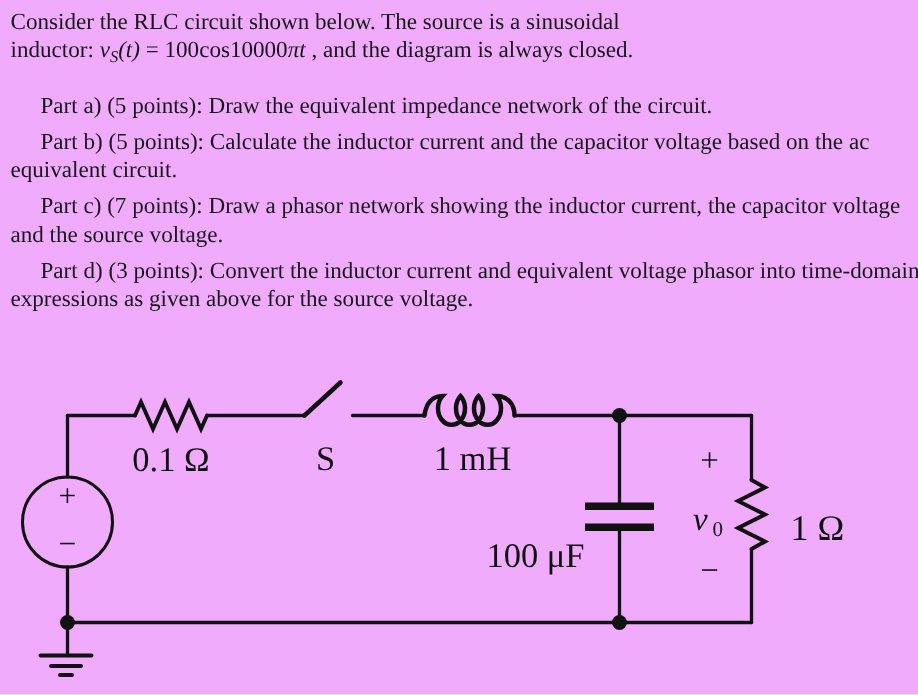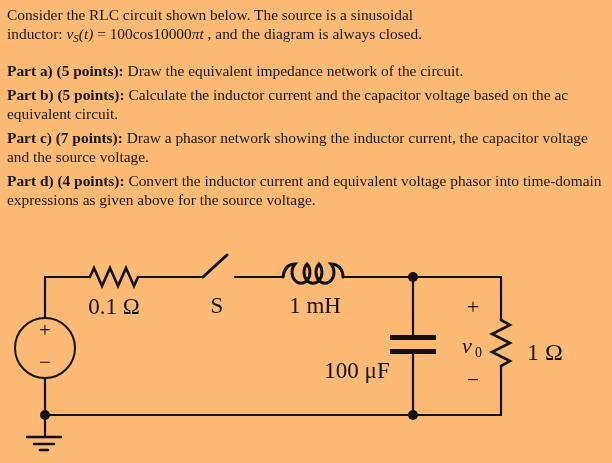--- a/index.html
+++ b/index.html
@@ -1,22 +1,22 @@
 <!DOCTYPE html>
 <html><head>
 <meta charset="utf-8">
 <style>
   html,body{margin:0;padding:0;background:#fff;}
-  .page{position:relative;width:612px;height:463px;overflow:hidden;background:#fdba74;
+  .page{position:relative;width:612px;height:463px;overflow:hidden;background:#f0abfc;
         font-family:"Liberation Serif", serif;color:#161616;}
   .text-block{position:absolute;left:7px;top:5px;width:650px;font-size:15.4px;line-height:19px;}
   .para{margin:0 0 5px 0;padding:0;}
   .para.intro{margin-bottom:13px;}
   .line{display:block;white-space:nowrap;}
-  .bold{font-weight:bold;}
+  .bold{font-weight:normal;margin-left:20px;}
   .it{font-style:italic;}
   .sb{font-style:italic;font-size:11px;vertical-align:-3px;}
   svg text{font-family:"Liberation Serif", serif;fill:#111;}
   .clabel{font-size:23px;}
   .clabel-big{font-size:24px;}
   .sign{font-size:22px;}
   .src-sign{font-size:21px;}
   .vo{font-size:22px;font-style:italic;}
   .vo-sub{font-size:14px;}
 </style>
@@ -39,21 +39,21 @@
       <span class="line"><span class="bold">Part b) (5 points):</span><span> Calculate the inductor current and the capacitor voltage based on the ac</span></span>
       <span class="line">equivalent circuit.</span>
     </p>
 
     <p class="para">
       <span class="line"><span class="bold">Part c) (7 points):</span><span> Draw a phasor network showing the inductor current, the capacitor voltage</span></span>
       <span class="line">and the source voltage.</span>
     </p>
 
     <p class="para">
-      <span class="line"><span class="bold">Part d) (4 points):</span><span> Convert the inductor current and equivalent voltage phasor into time-domain</span></span>
+      <span class="line"><span class="bold">Part d) (3 points):</span><span> Convert the inductor current and equivalent voltage phasor into time-domain</span></span>
       <span class="line">expressions as given above for the source voltage.</span>
     </p>
   </div>
 
   <svg width="612" height="463" viewBox="0 0 612 463" style="position:absolute;left:0;top:0;">
     <g stroke="#111" fill="none" stroke-linecap="round">
 
       <path d="M45 277 H90" stroke-width="2.2"></path>
       <path d="M90 277 l4 -9 l8 18 l8 -18 l8 18 l8 -18 l8 18 l4 -9" stroke-width="2.6"></path>
       <path d="M138 277 H203" stroke-width="2.2"></path>

